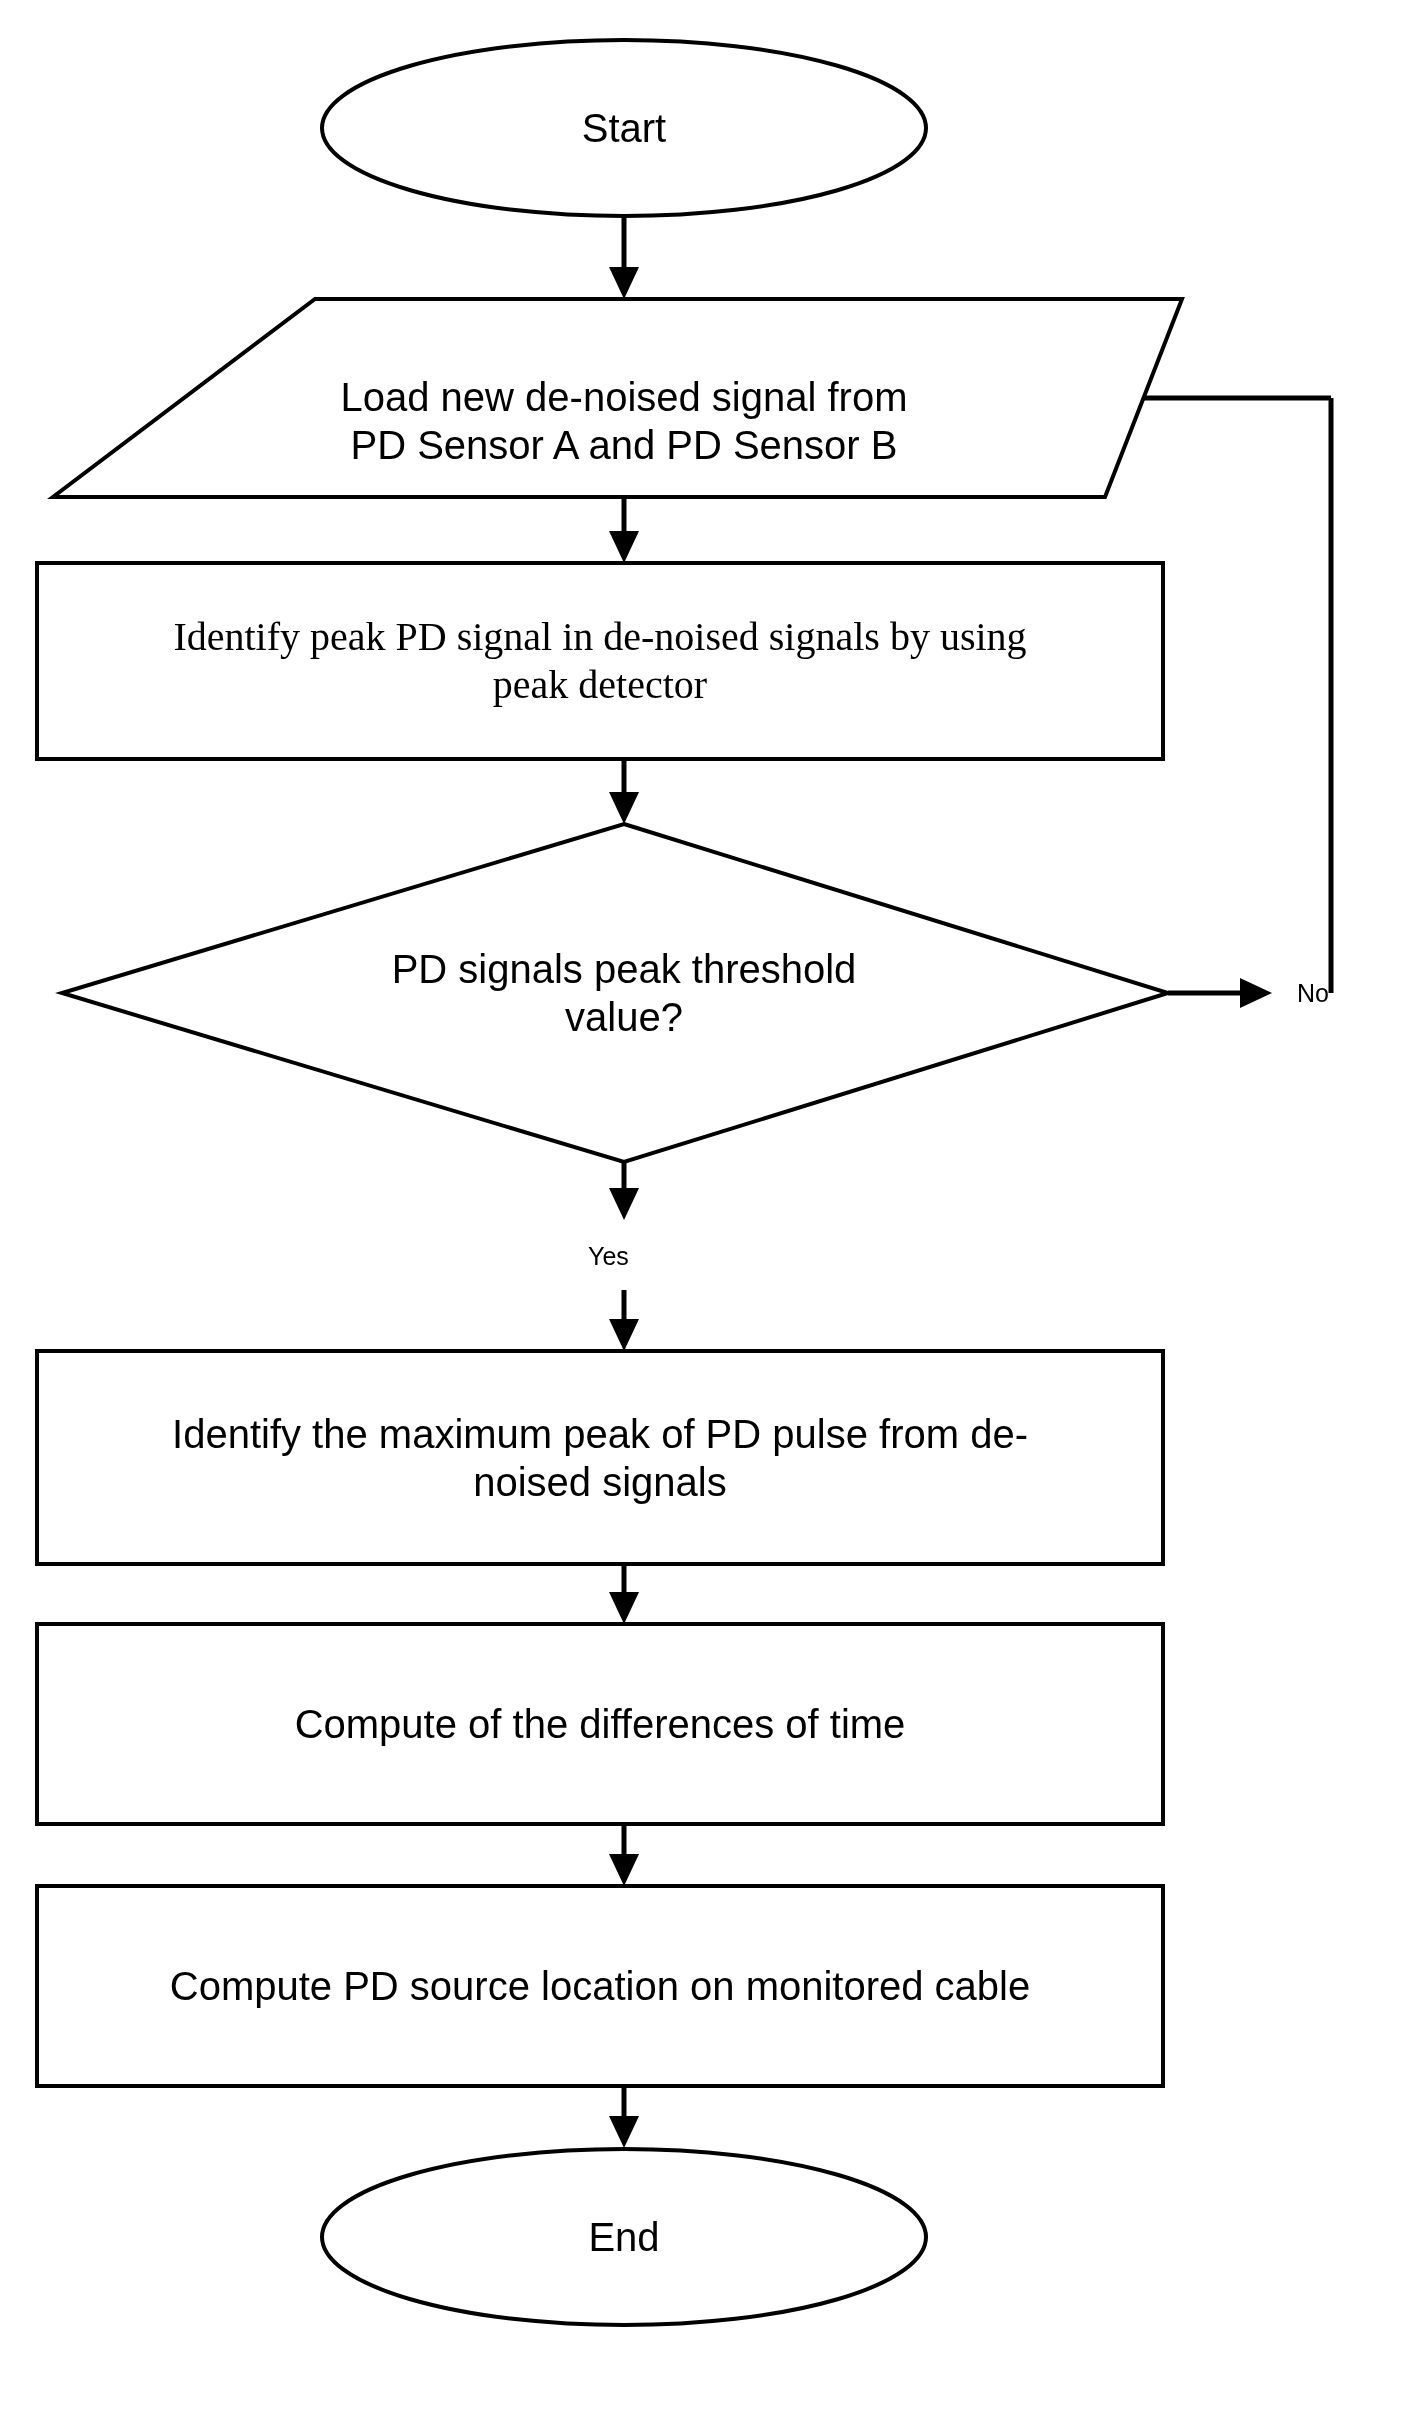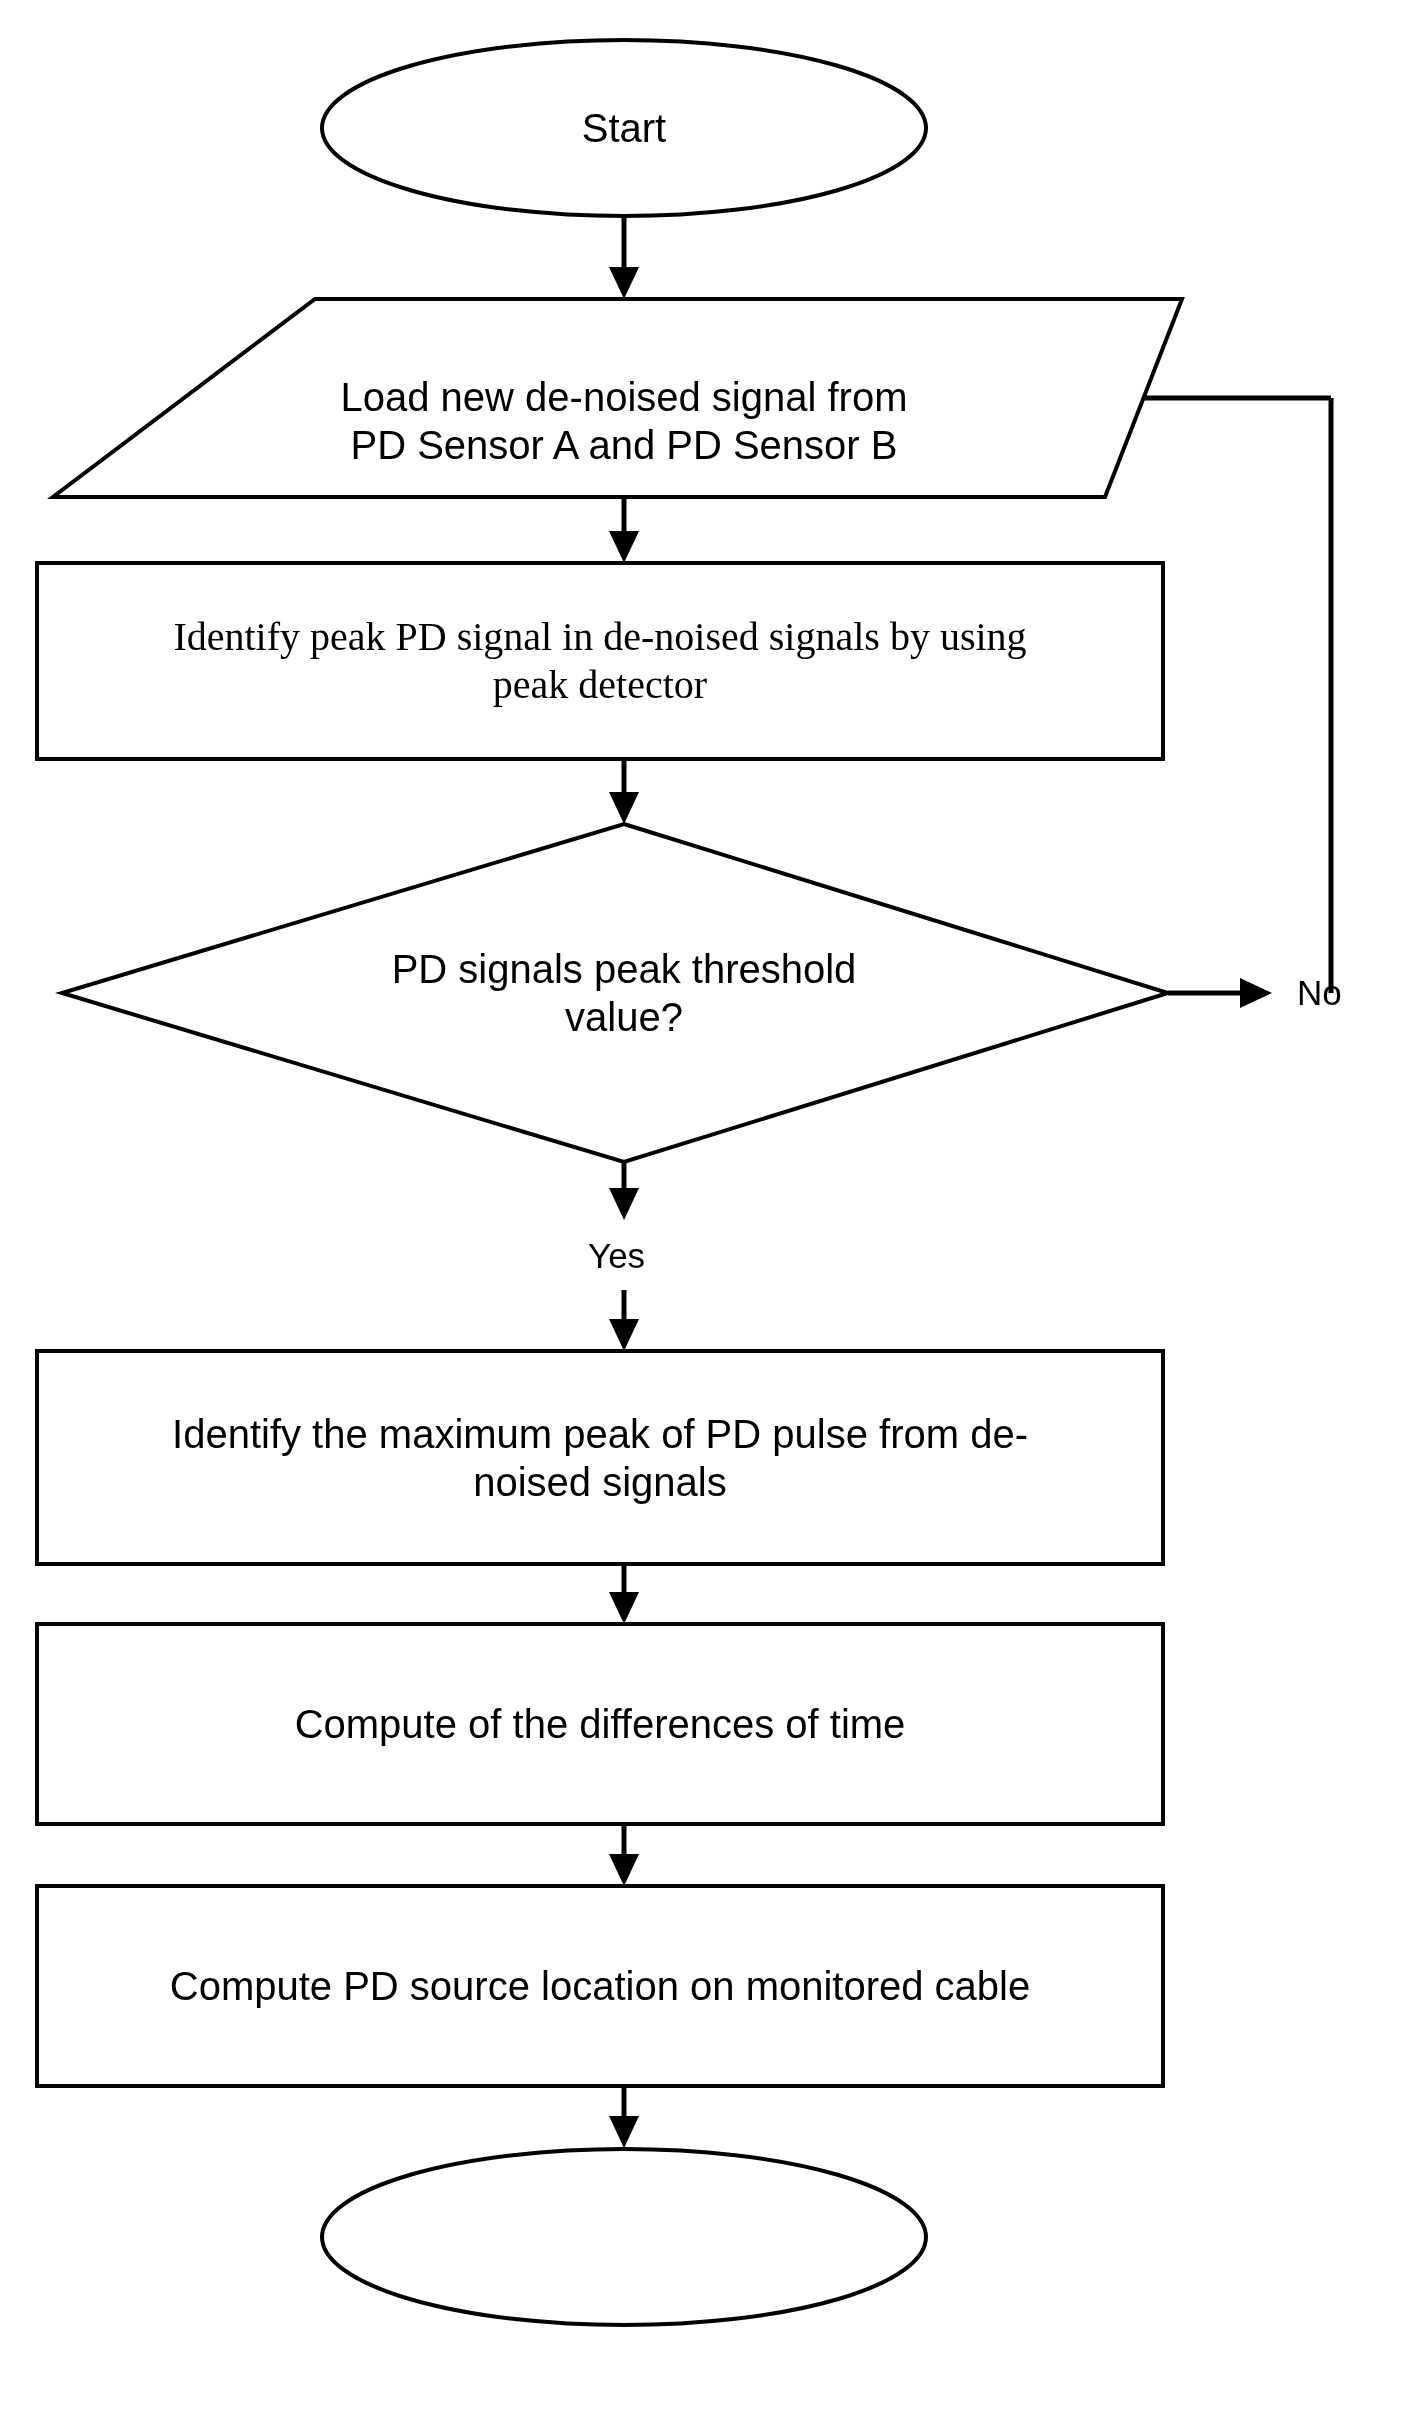--- a/index.html
+++ b/index.html
@@ -53,21 +53,21 @@
     font-family: "Liberation Sans", sans-serif;
     font-size: 40px;
     line-height: 48px;
     color: #000000;
     white-space: pre-line;
     pointer-events: none;
   }
   .edge-label {
     position: absolute;
     font-family: "Liberation Sans", sans-serif;
-    font-size: 35px;
+    font-size: 25px;
     line-height: 42px;
     color: #000000;
     white-space: nowrap;
   }
 </style>
 </head>
 <body>
 
 <div id="flowchart-root">
 
@@ -147,18 +147,19 @@
   <div class="node-label" style="left:274px; top:898px; width:700px; height:190px;">PD signals peak threshold
 value?</div>
 
   <div class="node-label" style="left:45px; top:1351px; width:1110px; height:213px;">Identify the maximum peak of PD pulse from de-
 noised signals</div>
 
   <div class="node-label" style="left:45px; top:1624px; width:1110px; height:200px;">Compute of the differences of time</div>
 
   <div class="node-label" style="left:45px; top:1886px; width:1110px; height:200px;">Compute PD source location on monitored cable</div>
 
+  <div class="node-label" style="left:322px; top:2149px; width:604px; height:176px;">End</div>
 
   <div class="edge-label" style="left:1297px; top:972px;">No</div>
 
   <div class="edge-label" style="left:588px; top:1235px;">Yes</div>
 
 </div>
 
 </body></html>

